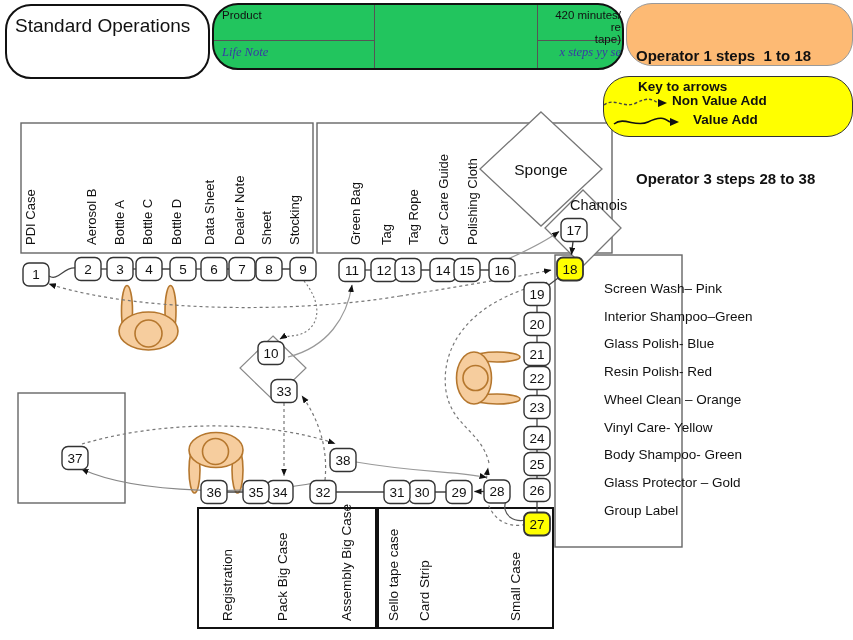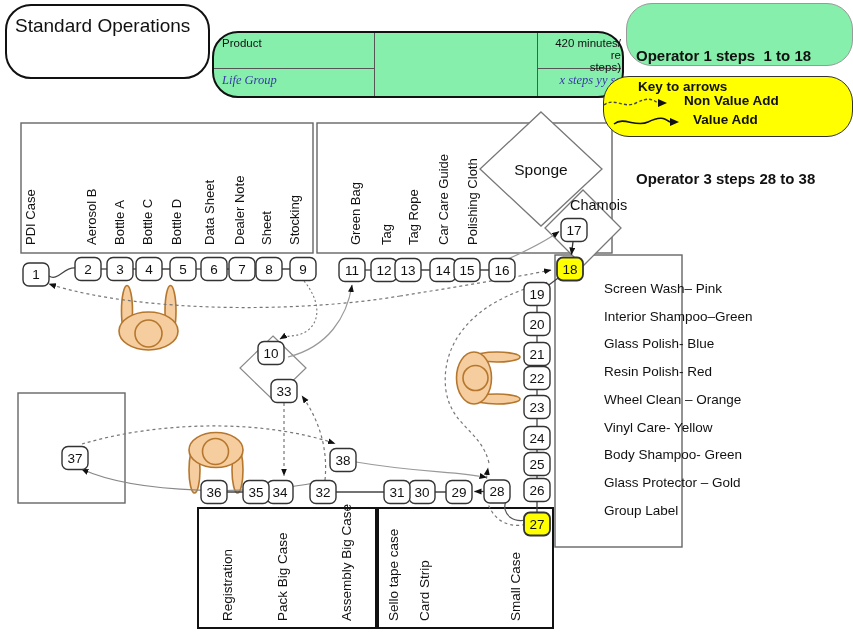--- a/index.html
+++ b/index.html
@@ -2,29 +2,29 @@
 <html><head>
 <meta charset="utf-8">
 <style>
   html,body{margin:0;padding:0;background:#fff;}
   #page{position:relative;width:853px;height:640px;overflow:hidden;
         font-family:"Liberation Sans",sans-serif;color:#111;background:#fff;}
   #diagram-svg{position:absolute;left:0;top:0;z-index:1;}
   .hdr{position:absolute;z-index:2;box-sizing:border-box;border-radius:26px;}
   #title-box{left:5px;top:4px;width:205px;height:75px;border:2px solid #111;
              background:#fff;padding:7px 0 0 8px;font-size:19px;line-height:26px;}
-  #spec-table{left:212px;top:3px;width:412px;height:67px;border:2.5px solid #111;background:#86efac;margin-top:28px;}
+  #spec-table{left:212px;top:3px;width:412px;height:67px;border:2.5px solid #111;background:#22c55e;}
   .tcell{position:absolute;box-sizing:border-box;font-size:11.5px;padding:4px 0 0 8px;}
   .tc1{left:0;width:160px;} .tc2{left:160px;width:163px;} .tc3{left:323px;width:84px;text-align:right;}
   .trow1{top:0;height:36px;border-bottom:1px solid #555;}
   .trow2{top:36px;height:26px;}
   .tsep{position:absolute;top:0;bottom:0;width:1px;background:#555;}
   .tval{font-family:"Liberation Serif",serif;font-style:italic;font-size:12.5px;
         color:#3939a6;white-space:nowrap;}
-  #op-box{left:626px;top:3px;width:227px;height:63px;background:#86efac;border:1px solid #999;
+  #op-box{left:626px;top:3px;width:227px;height:63px;background:#fdba74;border:1px solid #999;
           font-weight:bold;font-size:15px;line-height:20.5px;padding:1px 0 0 9px;white-space:pre;}
   #key-box{left:603px;top:76px;width:250px;height:61px;background:#ffff00;border:1px solid #333;
            font-size:13.5px;font-weight:bold;}
   #key-title{position:absolute;left:34px;top:2px;}
   .key-squig{position:absolute;}
   .key-label{position:absolute;white-space:pre;}
 </style>
 </head>
 <body>
 
@@ -243,41 +243,41 @@
   </svg>
 
   <div id="title-box" class="hdr">
     <div>Standard Operations</div>
   </div>
 
   <div id="spec-table" class="hdr">
     <div class="tcell tc1 trow1">Product</div>
     <div class="tcell tc3 trow1">
       <div>420 minutes/ re</div>
-      <div>steps)</div>
+      <div>tape)</div>
     </div>
-    <div class="tcell tc1 trow2 tval">Life Group</div>
+    <div class="tcell tc1 trow2 tval">Life Note</div>
     <div class="tcell tc3 trow2 tval">x steps yy se</div>
     <div class="tsep" style="left:160px"></div>
     <div class="tsep" style="left:323px"></div>
   </div>
 
   <div id="op-box" class="hdr">
     <div>Operator 1 steps  1 to 18</div>
     <div>Operator 2 steps 19 to 27</div>
     <div>Operator 3 steps 28 to 38</div>
   </div>
 
   <div id="key-box" class="hdr">
     <div id="key-title">Key to arrows</div>
     <svg class="key-squig" style="left:-2px;top:18px" width="68" height="16">
       <path d="M2,10 C 12,2 22,14 34,8 S 50,4 56,8" fill="none" stroke="#444" stroke-width="1.4" stroke-dasharray="3,2.2"></path>
       <polygon points="56,4 65,8 56,12" fill="#111"></polygon>
     </svg>
-    <div class="key-label" style="left:80px;top:16px">Non Value Add</div>
+    <div class="key-label" style="left:68px;top:16px">Non Value Add</div>
     <svg class="key-squig" style="left:8px;top:37px" width="70" height="16">
       <path d="M2,10 C 12,2 24,14 36,8 S 52,4 58,8" fill="none" stroke="#111" stroke-width="1.6"></path>
       <polygon points="58,4 67,8 58,12" fill="#111"></polygon>
     </svg>
     <div class="key-label" style="left:89px;top:35px">Value Add</div>
   </div>
 
 </div>
 
 </body></html>

